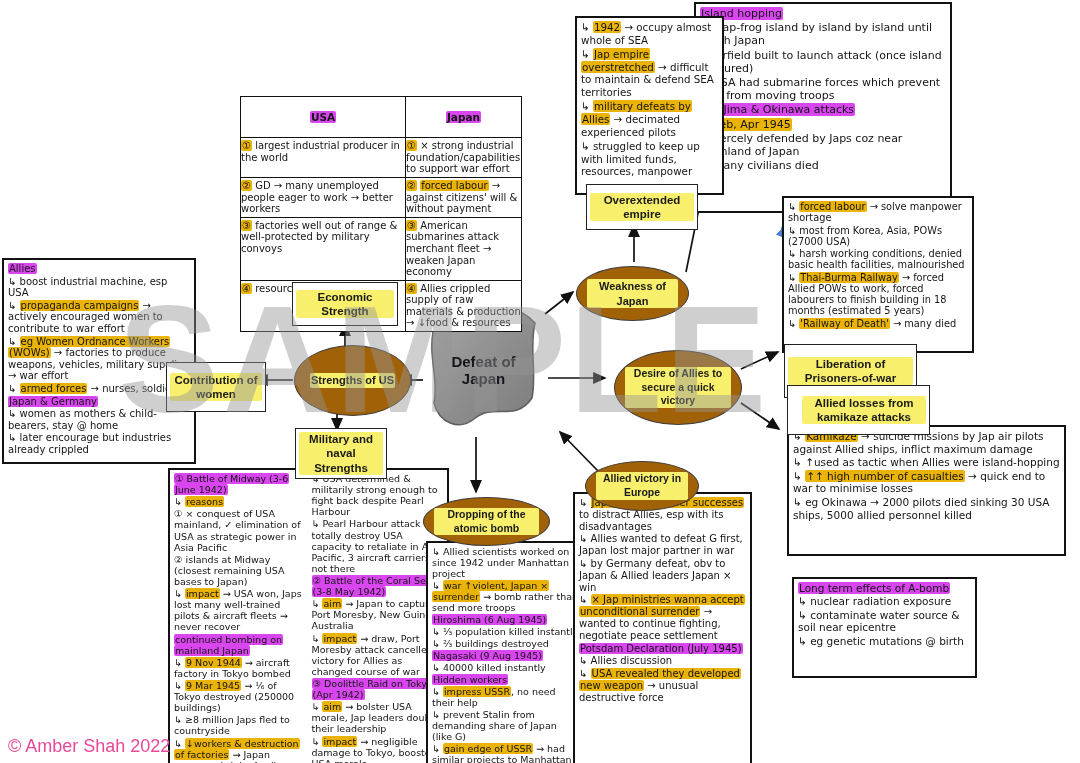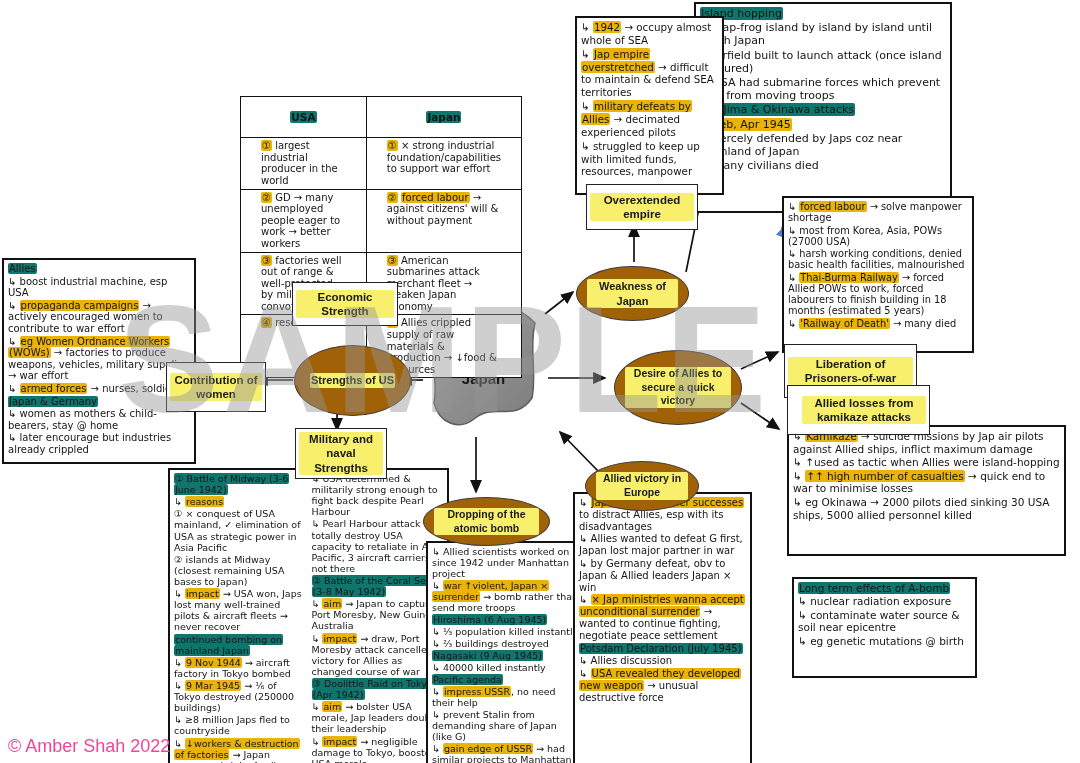--- a/index.html
+++ b/index.html
@@ -2,34 +2,34 @@
 <html><head>
 <meta charset="utf-8">
 <style>
   html,body{margin:0;padding:0;background:#e8e8e8;}
   #page{position:relative;width:1080px;height:763px;background:#ffffff;overflow:hidden;
         font-family:"DejaVu Sans",sans-serif;}
   .hw-box{position:absolute;background:#fff;border:2px solid #121212;padding:3px 4px;
           color:#141414;overflow:hidden;z-index:2;font-size:10px;line-height:1.18;}
   .hl-line{margin:0 0 1px 0;}
   .hl{padding:0 1px;border-radius:2px;-webkit-box-decoration-break:clone;box-decoration-break:clone;}
-  .hl-cyan{background:#0f766e;}
+  .hl-cyan{background:#d946ef;}
   .hl-green{background:#eab308;}
   .hl-yellow{background:#f8f06c;}
   .label-box{position:absolute;background:#fff;border:1.6px solid #222;display:flex;
              align-items:center;justify-content:center;text-align:center;
              font-family:"Liberation Sans",sans-serif;font-weight:bold;font-size:11.5px;
              line-height:1.25;padding:3px;z-index:4;color:#1a1a1a;}
   .ellipse{position:absolute;background:#a16207;border:1.7px solid #3c3c3c;border-radius:50%;
            display:flex;align-items:center;justify-content:center;text-align:center;
            font-family:"Liberation Sans",sans-serif;font-weight:bold;font-size:11px;
            line-height:1.3;padding:7px 10px;z-index:3;color:#1a1a1a;box-sizing:border-box;}
   table.cmp{position:absolute;left:240px;top:96px;width:282px;border-collapse:collapse;
             z-index:2;background:#fff;font-size:10px;line-height:1.16;color:#141414;}
-  table.cmp th,table.cmp td{border:1.8px solid #111;padding:2px 20px;vertical-align:top;text-align:left;}
+  table.cmp th,table.cmp td{border:1.8px solid #111;padding:2px 0;vertical-align:top;text-align:left;}
   table.cmp th{text-align:center;font-weight:bold;font-size:10.5px;padding:14px;}
   #arrows{position:absolute;left:0;top:0;z-index:1;}
   #center-node{position:absolute;left:424px;top:302px;width:119px;height:136px;z-index:2;}
   #center-title{position:absolute;left:0;top:0;width:100%;height:100%;display:flex;
                 align-items:center;justify-content:center;text-align:center;
                 font-family:"Liberation Sans",sans-serif;font-weight:bold;font-size:15px;
                 color:#16161d;padding:0 14px;box-sizing:border-box;}
   #watermark{position:absolute;left:118px;top:272px;z-index:60;pointer-events:none;
              font-family:"Liberation Sans",sans-serif;font-weight:bold;font-size:152px;
              letter-spacing:3px;color:rgba(148,148,148,0.45);white-space:nowrap;}
@@ -175,21 +175,21 @@
   </div>
 
   <div class="hw-box" style="left:426px;top:541px;width:147px;height:222px;font-size:9.5px;line-height:1.16;">
       <div class="hl-line">↳ Allied scientists worked on it since 1942 under Manhattan project</div>
       <div class="hl-line">↳ <span class="hl hl-green">war ↑violent, Japan × surrender</span> → bomb rather than send more troops</div>
       <div class="hl-line"><span class="hl hl-cyan">Hiroshima (6 Aug 1945)</span></div>
       <div class="hl-line">↳ ⅓ population killed instantly</div>
       <div class="hl-line">↳ ⅔ buildings destroyed</div>
       <div class="hl-line"><span class="hl hl-cyan">Nagasaki (9 Aug 1945)</span></div>
       <div class="hl-line">↳ 40000 killed instantly</div>
-      <div class="hl-line"><span class="hl hl-cyan">Pacific agenda</span></div>
+      <div class="hl-line"><span class="hl hl-cyan">Hidden workers</span></div>
       <div class="hl-line">↳ <span class="hl hl-green">impress USSR</span>, no need their help</div>
       <div class="hl-line">↳ prevent Stalin from demanding share of Japan (like G)</div>
       <div class="hl-line">↳ <span class="hl hl-green">gain edge of USSR</span> → had similar projects to Manhattan</div>
     </div>
 
   <div class="hw-box" style="left:573px;top:492px;width:167px;height:271px;font-size:10px;line-height:1.18;">
       <div class="hl-line">↳ <span class="hl hl-green">Japs relied on Hitler successes</span> to distract Allies, esp with its disadvantages</div>
       <div class="hl-line">↳ Allies wanted to defeat G first, Japan lost major partner in war</div>
       <div class="hl-line">↳ by Germany defeat, obv to Japan &amp; Allied leaders Japan × win</div>
       <div class="hl-line">↳ <span class="hl hl-green">× Jap ministries wanna accept unconditional surrender</span> → wanted to continue fighting, negotiate peace settlement</div>

